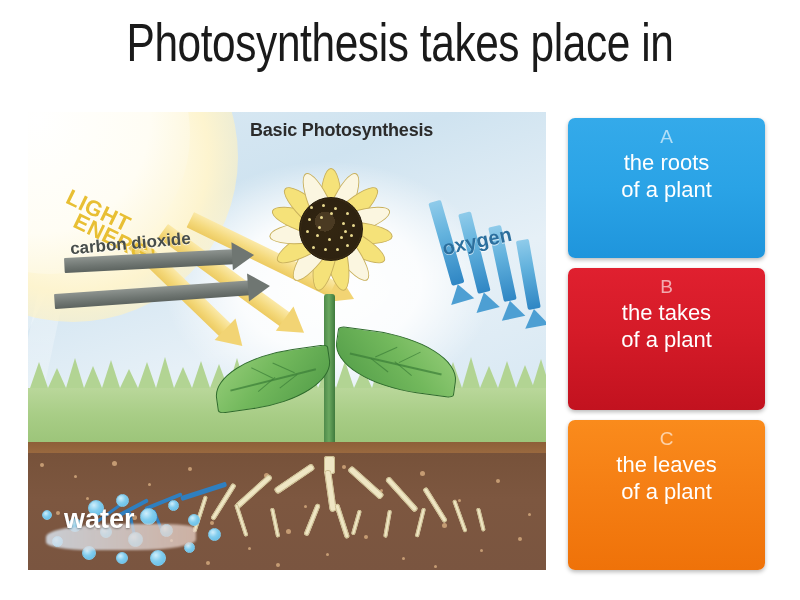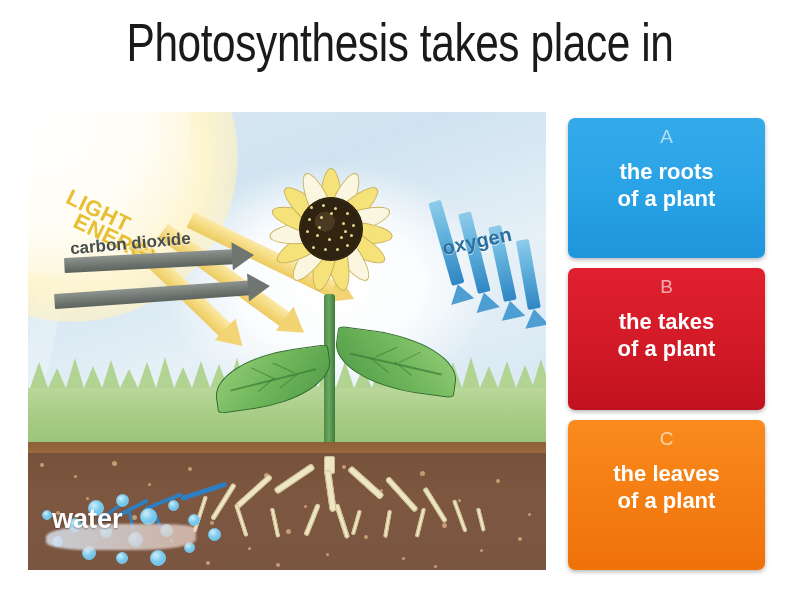--- a/index.html
+++ b/index.html
@@ -320,25 +320,25 @@
   .answer-letter {
     font-family: "Liberation Sans", sans-serif;
     font-size: 19px;
     font-weight: normal;
     color: rgba(255,255,255,0.62);
     line-height: 1.1;
   }
   .answer-text {
     font-family: "Liberation Sans", sans-serif;
     font-size: 22px;
-    font-weight: bold;
+    font-weight: normal;
     color: #ffffff;
     text-align: center;
     line-height: 1.22;
-    margin-top: 11px;
+    margin-top: 2px;
     white-space: pre-line;
   }
 
   #answer-a {
     top: 118px;
     height: 140px;
     background: linear-gradient(to bottom, #34aaea 0%, #2aa3e6 50%, #1f95dc 100%);
   }
   #answer-b {
     top: 268px;
@@ -587,22 +587,23 @@
       <div class="droplet" style="left:54px;  top:434px; width:12px; height:12px;"></div>
       <div class="droplet" style="left:88px;  top:440px; width:10px; height:10px;"></div>
       <div class="droplet" style="left:122px; top:438px; width:14px; height:14px;"></div>
       <div class="droplet" style="left:156px; top:430px; width:9px;  height:9px;"></div>
       <div class="droplet" style="left:180px; top:416px; width:11px; height:11px;"></div>
       <div class="droplet" style="left:14px;  top:398px; width:8px;  height:8px;"></div>
     </div>
 
     <div class="water-smear" style="left:18px; top:412px; width:150px; height:26px;"></div>
 
-    <div class="water-label" style="left:24px; top:392px;">water</div>
-
+    <div class="water-label" style="left:36px; top:392px;">water</div>
+
+    <div class="illus-title" style="left:222px; top:8px;">Basic Photosynthesis</div>
 
   </div>
 
   <div class="answer" id="answer-a">
     <div class="answer-letter">A</div>
     <div class="answer-text">the roots
 of a plant</div>
   </div>
 
   <div class="answer" id="answer-b">

